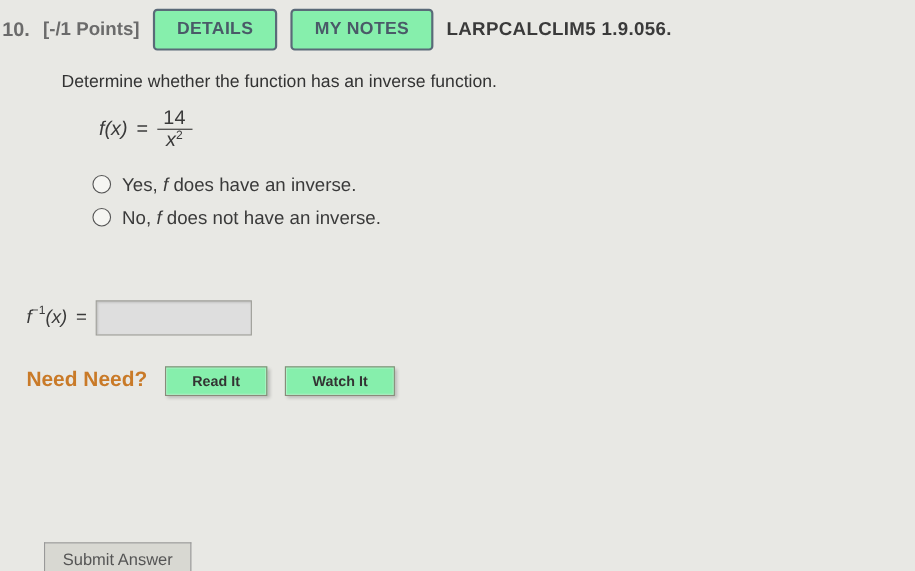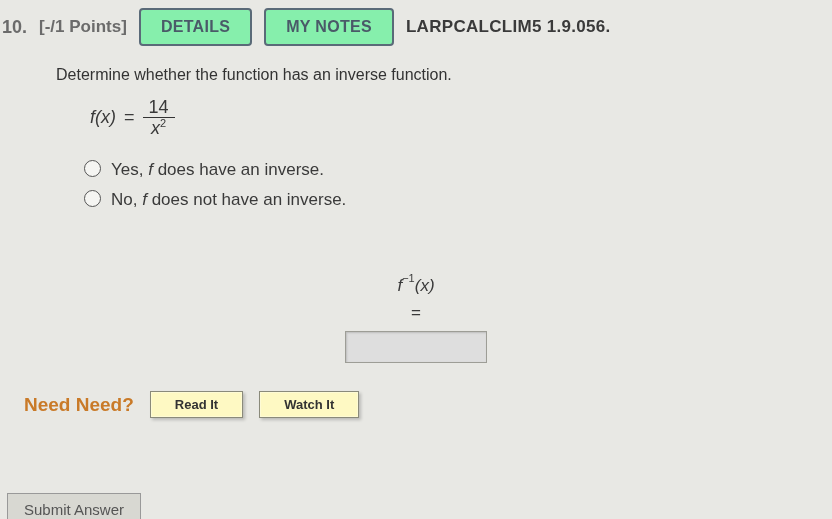--- a/index.html
+++ b/index.html
@@ -97,21 +97,20 @@
   .part2 {
     padding: 0 24px 0 24px;
     font-size: 17px;
   }
   .inv-line {
     margin: 14px 0 28px 0;
     display: flex;
     align-items: center;
     gap: 8px;
     font-style: italic;
-    flex-direction: column;
   }
   .inv-line sup { font-size: 11px; font-style: normal;}
   .answer-box {
     width: 140px;
     height: 30px;
     border: 1px solid #9d9d96;
     background: #dedede;
     box-shadow: inset 1px 1px 2px rgba(0,0,0,0.15);
   }
   .needhelp-row {
@@ -119,33 +118,33 @@
     align-items: center;
     gap: 16px;
     margin-top: 10px;
   }
   .needhelp {
     color: #c97a28;
     font-weight: bold;
     font-size: 19px;
   }
   .help-btn {
-    background: #fef9c3;
+    background: #86efac;
     border: 1px solid #8a8a7a;
     box-shadow: inset 0 0 0 1px rgba(255,255,255,0.3), 2px 2px 3px rgba(0,0,0,0.2);
     font-size: 13px;
     font-weight: bold;
     color: #333;
     padding: 5px 24px;
     position: relative;
   }
   .submit-row {
     position: absolute;
     bottom: 0;
-    left: 7px;
+    left: 40px;
   }
   .submit-btn {
     background: #d8d8d2;
     border: 1px solid #999;
     border-bottom: none;
     color: #555;
     font-size: 15px;
     padding: 7px 16px 5px 16px;
   }
 </style>

